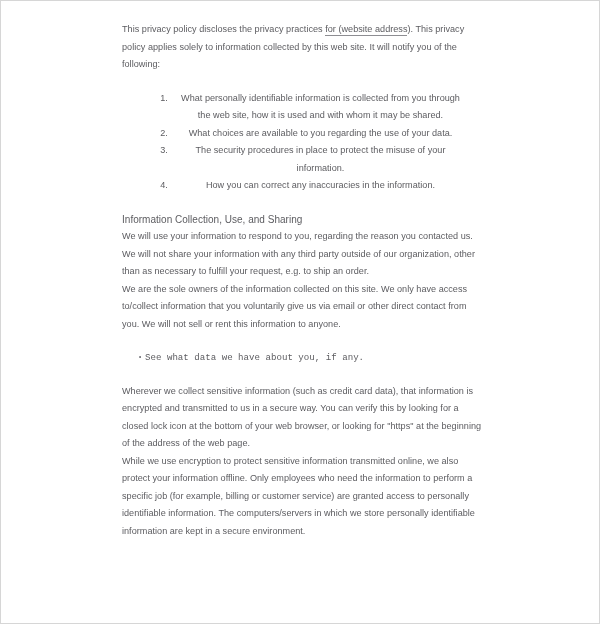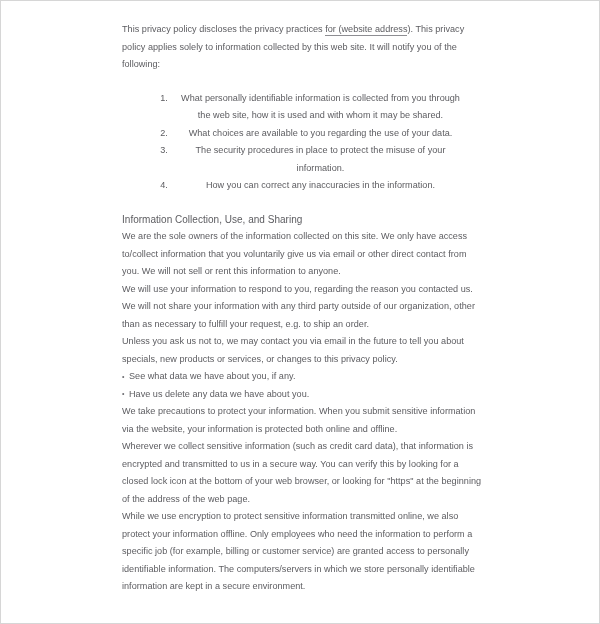--- a/index.html
+++ b/index.html
@@ -63,23 +63,24 @@
   }
   ol.numbered > li::before {
     content: counter(itemnum) ".";
     position: absolute;
     left: 19px;
     top: 0;
     width: 14px;
     color: #5c5c60;
   }
   ul.bulleted {
-    margin: 0;
+    margin: 16px;
     padding: 0;
     list-style: none;
+    font-family: Liberation Mono, monospace;
   }
   ul.bulleted > li {
     position: relative;
     padding-left: 7px;
     line-height: 17.5px;
   }
   ul.bulleted > li::before {
     content: "\2022";
     position: absolute;
     left: 0px;
@@ -97,27 +98,24 @@
     <p class="para"><span>This privacy policy discloses the privacy practices </span><span class="spellcheck">for (website address</span><span>). This privacy policy applies solely to information collected by this web site. It will notify you of the following:</span></p>
 
     <ol class="numbered">
       <li>What personally identifiable information is collected from you through the web site, how it is used and with whom it may be shared.</li>
       <li>What choices are available to you regarding the use of your data.</li>
       <li>The security procedures in place to protect the misuse of your information.</li>
       <li>How you can correct any inaccuracies in the information.</li>
     </ol>
 
     <h2 class="heading">Information Collection, Use, and Sharing</h2>
+    <p class="para">We will use your information to respond to you, regarding the reason you contacted us. We will not share your information with any third party outside of our organization, other than as necessary to fulfill your request, e.g. to ship an order.</p>
     <p class="para">We are the sole owners of the information collected on this site. We only have access to/collect information that you voluntarily give us via email or other direct contact from you. We will not sell or rent this information to anyone.</p>
-    <p class="para">We will use your information to respond to you, regarding the reason you contacted us. We will not share your information with any third party outside of our organization, other than as necessary to fulfill your request, e.g. to ship an order.</p>
-    <p class="para">Unless you ask us not to, we may contact you via email in the future to tell you about specials, new products or services, or changes to this privacy policy.</p>
 
     <ul class="bulleted">
       <li>See what data we have about you, if any.</li>
-      <li>Have us delete any data we have about you.</li>
     </ul>
 
-    <p class="para">We take precautions to protect your information. When you submit sensitive information via the website, your information is protected both online and offline.</p>
     <p class="para">Wherever we collect sensitive information (such as credit card data), that information is encrypted and transmitted to us in a secure way. You can verify this by looking for a closed lock icon at the bottom of your web browser, or looking for "https" at the beginning of the address of the web page.</p>
     <p class="para">While we use encryption to protect sensitive information transmitted online, we also protect your information offline. Only employees who need the information to perform a specific job (for example, billing or customer service) are granted access to personally identifiable information. The computers/servers in which we store personally identifiable information are kept in a secure environment.</p>
 
   </div>
 </div>
 
 </body></html>

